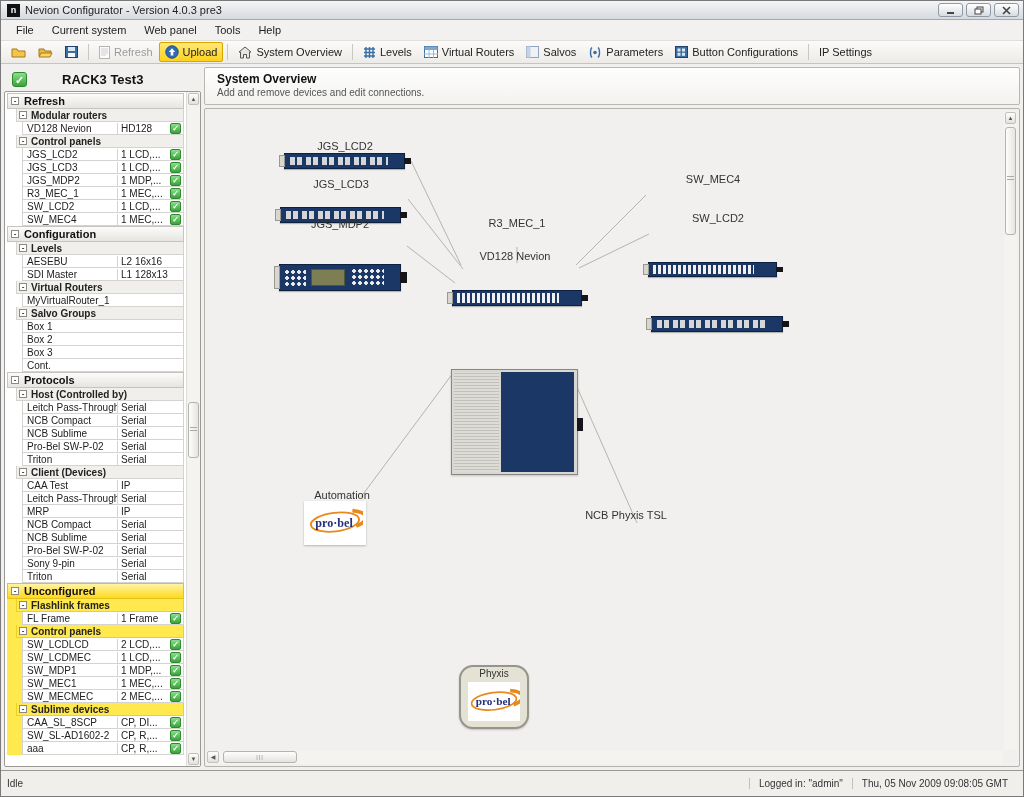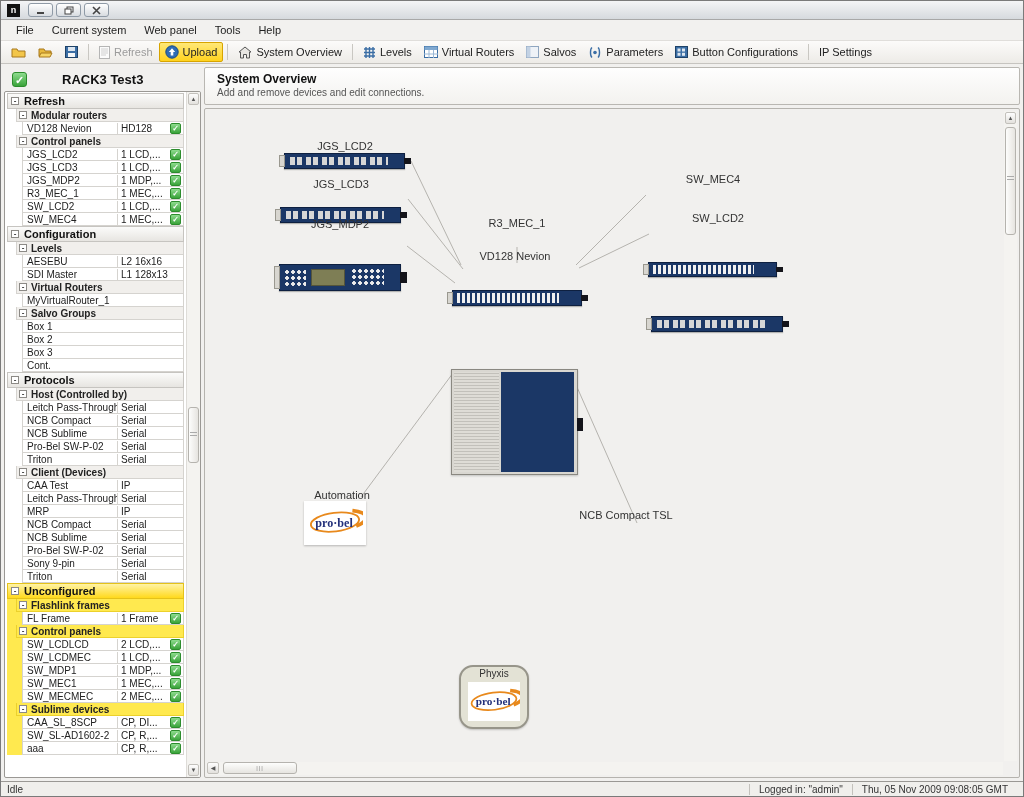--- a/index.html
+++ b/index.html
@@ -90,31 +90,32 @@
   .vd-vent { position:absolute; left:2px; top:2px; bottom:2px; width:36%; background:repeating-linear-gradient(0deg,#dedcd6 0 2px,#c2c0ba 2px 3px); }
   .vd-body { position:absolute; left:calc(36% + 4px); right:3px; top:2px; bottom:2px; background:#1b3766; }
   .vd-conn { position:absolute; right:-6px; top:46%; width:6px; height:13px; background:#14141a; }
 
   .phyxis { background:#e3e2d5; border:2px solid #97958a; border-radius:14px; position:relative; box-shadow:0 1px 2px rgba(0,0,0,.2); }
   .phx-label { position:absolute; top:1px; left:0; right:0; text-align:center; font-size:10px; color:#333; }
   .probelbox { position:absolute; left:7px; right:7px; top:15px; bottom:6px; background:#fff; display:flex; align-items:center; justify-content:center; }
   .autobox { background:#fff; box-shadow:0 1px 2px rgba(0,0,0,.25); display:flex; align-items:center; justify-content:center; }
 
   
-  .statusbar { height:15px; display:flex; align-items:center; font-size:10px; color:#333; background:#f0efec; border-top:1px solid #9a9894; padding:0 6px; }
+  .statusbar { height:26px; display:flex; align-items:center; font-size:10px; color:#333; background:#f0efec; border-top:1px solid #9a9894; padding:0 6px; }
   .statusleft { flex:1; }
   .statuscell { border-left:1px solid #c3c1bc; padding:0 9px; white-space:nowrap; }
 </style>
 </head>
 <body>
 
 <div class="window">
 
   <div class="titlebar">
     <div class="appicon">n</div>
+    <div class="apptitle">Nevion Configurator - Version 4.0.3 pre3</div>
     <div class="winbtn">
         <svg width="9" height="9">
           <rect x="1" y="6" width="7" height="2" fill="#444"></rect>
         </svg>
       </div>
     <div class="winbtn">
         <svg width="10" height="9">
           <rect x="3" y="1" width="6" height="5" fill="none" stroke="#444"></rect>
           <rect x="1" y="3" width="6" height="5" fill="#fff" stroke="#444"></rect>
         </svg>
@@ -612,21 +613,21 @@
 
           <div class="dlabel" style="left:133px; top:376px">Automation</div>
           <div class="dev autobox" style="left:95px; top:388px; width:62px; height:44px">
             <svg width="56" height="32" viewBox="0 0 60 32">
               <ellipse cx="30" cy="15" rx="26" ry="10" fill="none" stroke="#e8891c" stroke-width="2" transform="rotate(-7 30 15)"></ellipse>
               <path d="M50 5 A 26 10 0 0 1 52 22" fill="none" stroke="#e8891c" stroke-width="4" transform="rotate(-7 30 15)"></path>
               <text x="29" y="20" text-anchor="middle" font-size="13" font-weight="bold" fill="#23307a" font-family="Liberation Serif, serif">pro·bel</text>
             </svg>
           </div>
 
-          <div class="dlabel" style="left:417px; top:396px">NCB Compact TSL</div>
+          <div class="dlabel" style="left:417px; top:396px">NCB Phyxis TSL</div>
 
         </div>
 
         <div class="cv-sbv">
           <div class="sb-btn" style="top:1px">▲</div>
           <div class="sb-thumb" style="top:16px; height:108px">
               <span class="grip"></span>
             </div>
         </div>
         <div class="cv-sbh">

